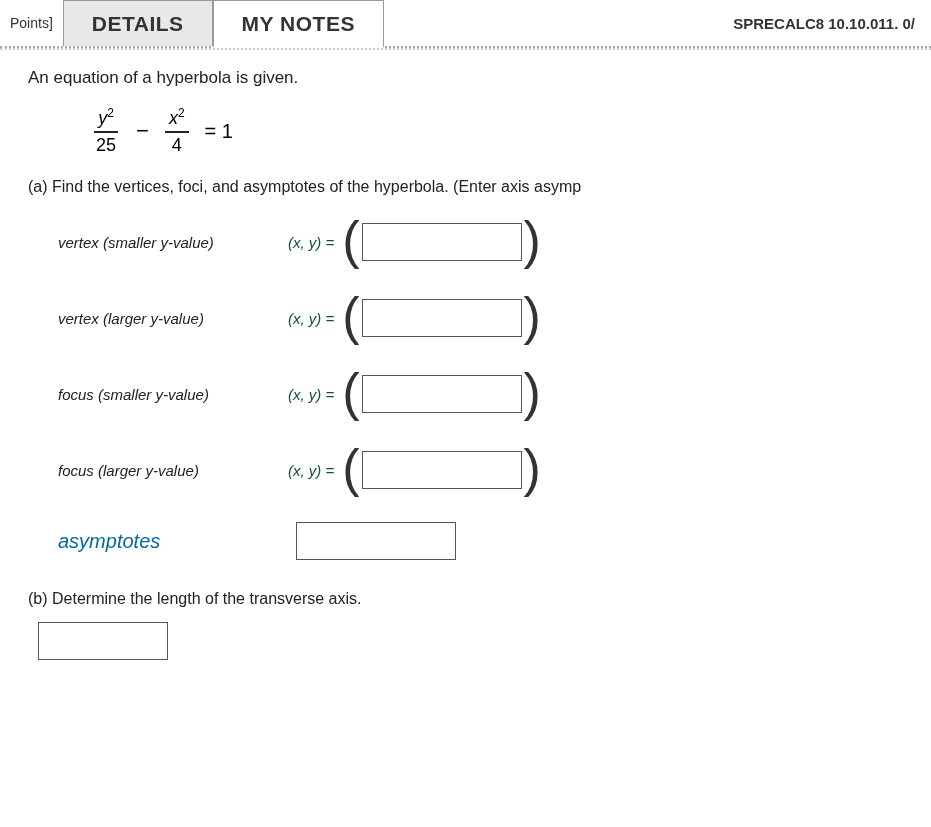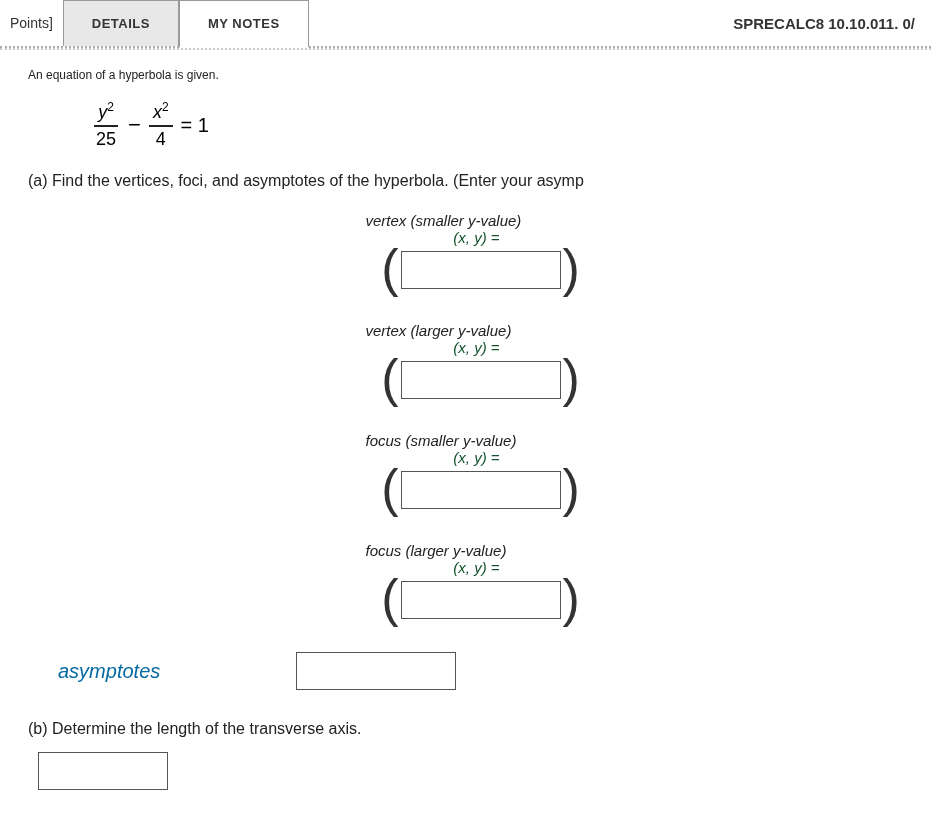--- a/index.html
+++ b/index.html
@@ -31,21 +31,21 @@
       padding: 0 10px;
       font-size: 14px;
       color: #333;
     }
 
     .tab {
       display: flex;
       align-items: center;
       justify-content: center;
       padding: 0 28px;
-      font-size: 13px;
+      font-size: 21px;
       font-weight: bold;
       border: 1px solid #999;
       border-bottom: none;
       cursor: pointer;
       background: #e8e8e8;
       color: #333;
       letter-spacing: 0.5px;
     }
 
     .tab.active {
@@ -66,21 +66,21 @@
       margin-left: auto;
     }
 
     
     .content {
       padding: 18px 28px 20px 28px;
       border-top: 2px dotted #ccc;
     }
 
     .problem-intro {
-      font-size: 12px;
+      font-size: 17px;
       color: #222;
       margin-bottom: 18px;
     }
 
     
     .equation-container {
       margin: 16px 0 22px 60px;
       font-size: 20px;
     }
 
@@ -99,21 +99,21 @@
     }
 
     .fraction .denominator {
       padding: 2px 4px 0 4px;
       font-size: 18px;
     }
 
     .equation-row {
       display: flex;
       align-items: center;
-      gap: 0;
+      gap: 8px;
       text-align: center;
     }
 
     .eq-sign {
       font-size: 20px;
       margin: 0 4px;
     }
 
     .minus-sign {
       font-size: 22px;
@@ -130,21 +130,20 @@
     
     .answer-section {
       margin-left: 30px;
     }
 
     .answer-row {
       display: flex;
       align-items: center;
       margin-bottom: 28px;
       gap: 0;
-      flex-direction: column;
     }
 
     .row-label {
       font-size: 15px;
       color: #222;
       width: 230px;
       font-style: italic;
     }
 
     .xy-label {
@@ -255,21 +254,21 @@
       <span class="minus-sign">−</span>
       <div class="fraction">
         <div class="numerator"><em>x</em><sup>2</sup></div>
         <div class="denominator">4</div>
       </div>
       <span class="eq-sign">= 1</span>
     </div>
   </div>
 
   <div class="part-label">
-    <span>(a)  Find the vertices, foci, and asymptotes of the hyperbola. (Enter your asymp</span>
+    <span>(a)  Find the vertices, foci, and asymptotes of the hyperbola. (Enter axis asymp</span>
   </div>
 
   <div class="answer-section">
 
     <div class="answer-row">
       <div class="row-label">
         <span>vertex (smaller y-value)</span>
       </div>
       <span class="xy-label">
         <span>(x, y) =</span>

